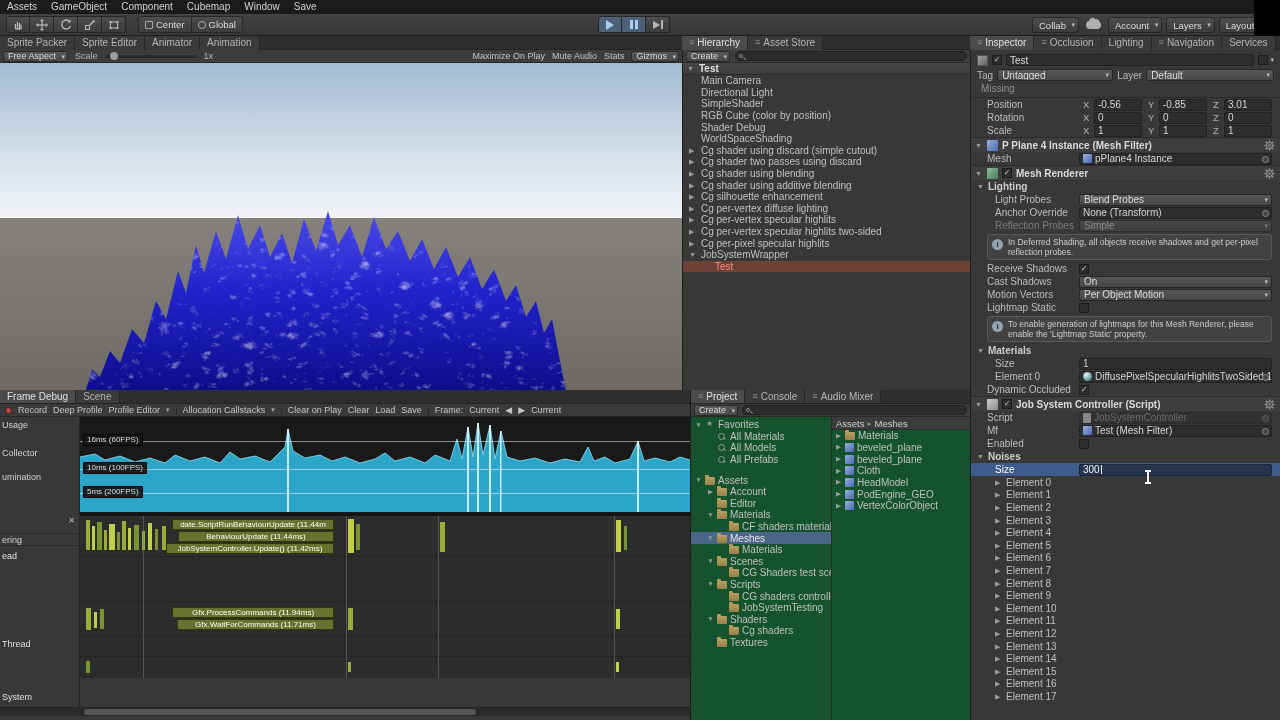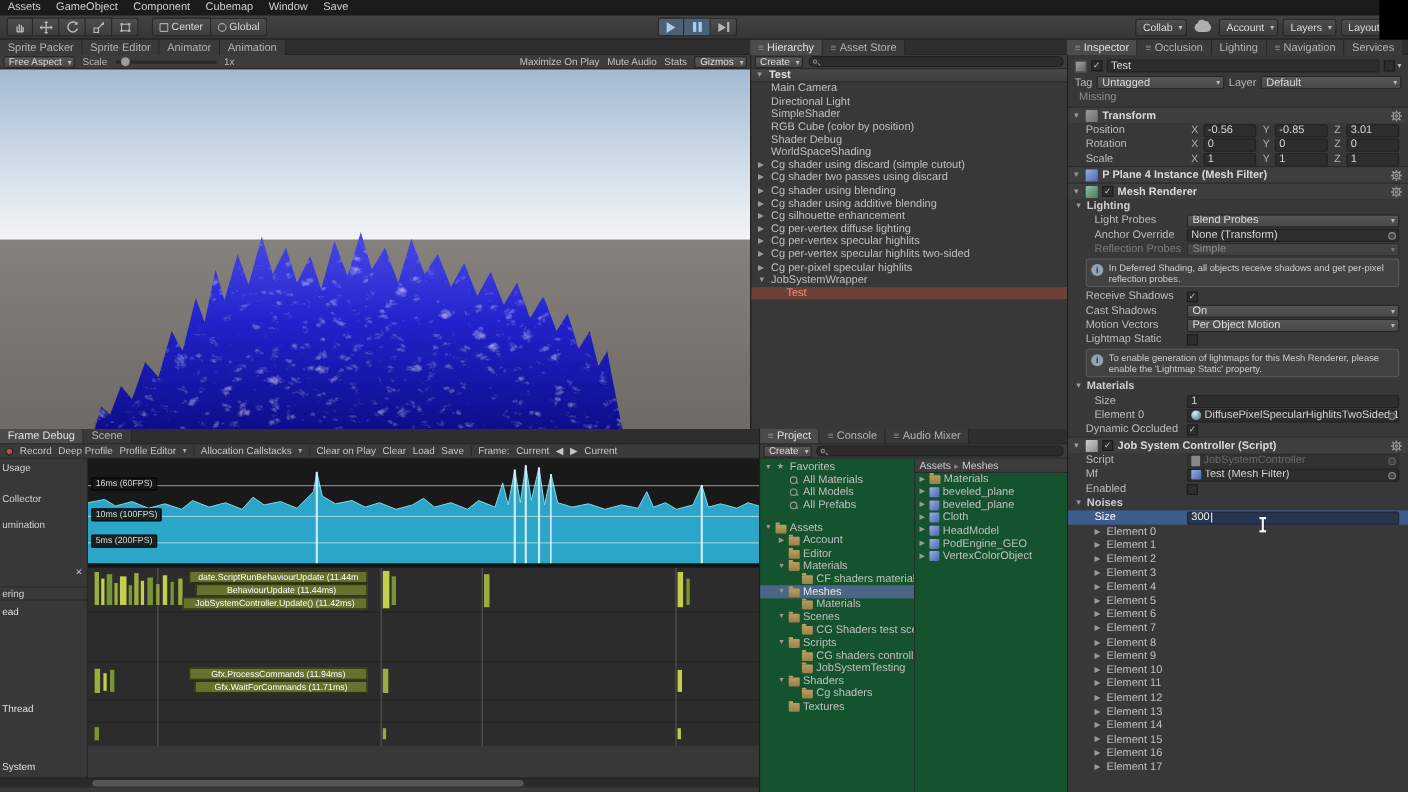--- a/index.html
+++ b/index.html
@@ -39,21 +39,21 @@
 .tdrop::after{content:"▾";position:absolute;right:3px;top:3px;font-size:7px;color:#bbb}
 .cloud{width:15px;height:8px;background:#b0b0b0;border-radius:8px;position:relative;margin:0 3px}
 .cloud::before{content:"";position:absolute;width:7px;height:7px;background:#b0b0b0;border-radius:50%;top:-3px;left:3px}
 .cloud::after{content:"";position:absolute;width:5px;height:5px;background:#b0b0b0;border-radius:50%;top:-2px;left:8px}
 #corner{position:absolute;right:0;top:0;width:26px;height:36px;background:#000;z-index:7}
 
 
 #docktabs{position:absolute;left:0;top:36px;width:1280px;height:14px;background:#2e2e2e;border-bottom:1px solid #242424}
 .tabset{position:absolute;top:0;height:14px;display:flex}
 #tabs-left{left:0}#tabs-hier{left:682px}#tabs-insp{left:970px}
-.dtab{padding:0 7px;line-height:13px;font-size:10px;color:#b5b5b5;background:#3a3a3a;border-right:1px solid #262626;display:flex;gap:3px;align-items:center;white-space:nowrap}
+.dtab{padding:0 7px;line-height:13px;font-size:10px;color:#b5b5b5;background:#3a3a3a;border-right:1px solid #262626;display:flex;gap:3px;white-space:nowrap}
 .dtab.active{background:#4b4b4b;color:#e0e0e0}
 .tabic{display:none}
 .tabic.ic-bars{display:inline;color:#8f8f8f;font-size:9px}
 
 
 #game-toolbar{position:absolute;left:0;top:50px;width:682px;height:13px;background:#3c3c3c;border-bottom:1px solid #282828;display:flex;align-items:center;padding:0 3px;gap:7px}
 .minidrop{height:11px;background:linear-gradient(#585858,#474747);border:1px solid #282828;border-radius:2px;font-size:9px;color:#ddd;display:inline-flex;align-items:center;padding:0 11px 0 4px;position:relative;white-space:nowrap}
 .minidrop::after{content:"▾";position:absolute;right:2px;top:1px;font-size:7px;color:#bbb}
 .glabel{font-size:9px;color:#b8b8b8}
 .slider{width:92px;height:3px;background:#2a2a2a;border-radius:2px;position:relative}
@@ -510,35 +510,20 @@
           </div>
         <span class="ih-label">Layer</span>
         <div class="ddown grow">
             <span>Default</span>
           </div>
       </div>
       <div class="missing">Missing</div>
     </div>
 
     <div class="comp">
-      <div class="comp-head">
-        <span class="fold">▼</span>
-        <span class="hic hic-transform"></span>
-        <span class="comp-title">Transform</span>
-        <svg class="gearic" width="11" height="11" viewBox="0 0 11 11">
-            <g stroke="#999" stroke-width="1.3">
-              <line x1="5.5" y1="0.5" x2="5.5" y2="10.5"></line>
-              <line x1="0.5" y1="5.5" x2="10.5" y2="5.5"></line>
-              <line x1="1.8" y1="1.8" x2="9.2" y2="9.2"></line>
-              <line x1="9.2" y1="1.8" x2="1.8" y2="9.2"></line>
-            </g>
-            <circle cx="5.5" cy="5.5" r="3" fill="#3e3e3e" stroke="#999"></circle>
-            <circle cx="5.5" cy="5.5" r="1.1" fill="#3e3e3e" stroke="#999"></circle>
-          </svg>
-      </div>
       <div>
 
           <div class="p-row">
             <span class="p-label">Position</span>
             <span class="axis">X</span>
             <span class="nfield">-0.56</span>
             <span class="axis">Y</span>
             <span class="nfield">-0.85</span>
             <span class="axis">Z</span>
             <span class="nfield">3.01</span>
@@ -574,20 +559,28 @@
         <svg class="gearic" width="11" height="11" viewBox="0 0 11 11">
             <g stroke="#999" stroke-width="1.3">
               <line x1="5.5" y1="0.5" x2="5.5" y2="10.5"></line>
               <line x1="0.5" y1="5.5" x2="10.5" y2="5.5"></line>
               <line x1="1.8" y1="1.8" x2="9.2" y2="9.2"></line>
               <line x1="9.2" y1="1.8" x2="1.8" y2="9.2"></line>
             </g>
             <circle cx="5.5" cy="5.5" r="3" fill="#3e3e3e" stroke="#999"></circle>
             <circle cx="5.5" cy="5.5" r="1.1" fill="#3e3e3e" stroke="#999"></circle>
           </svg>
+      </div>
+      <div class="p-row">
+        <span class="p-label">Mesh</span>
+        <div class="objfield">
+            <span class="ic-meshblue"></span>
+            <span>pPlane4 Instance</span>
+            <span class="picker"></span>
+          </div>
       </div>
     </div>
 
     <div class="comp">
       <div class="comp-head">
         <span class="fold">▼</span>
         <span class="hic hic-renderer"></span>
         <span class="cb on"></span>
         <span class="comp-title">Mesh Renderer</span>
         <svg class="gearic" width="11" height="11" viewBox="0 0 11 11">

